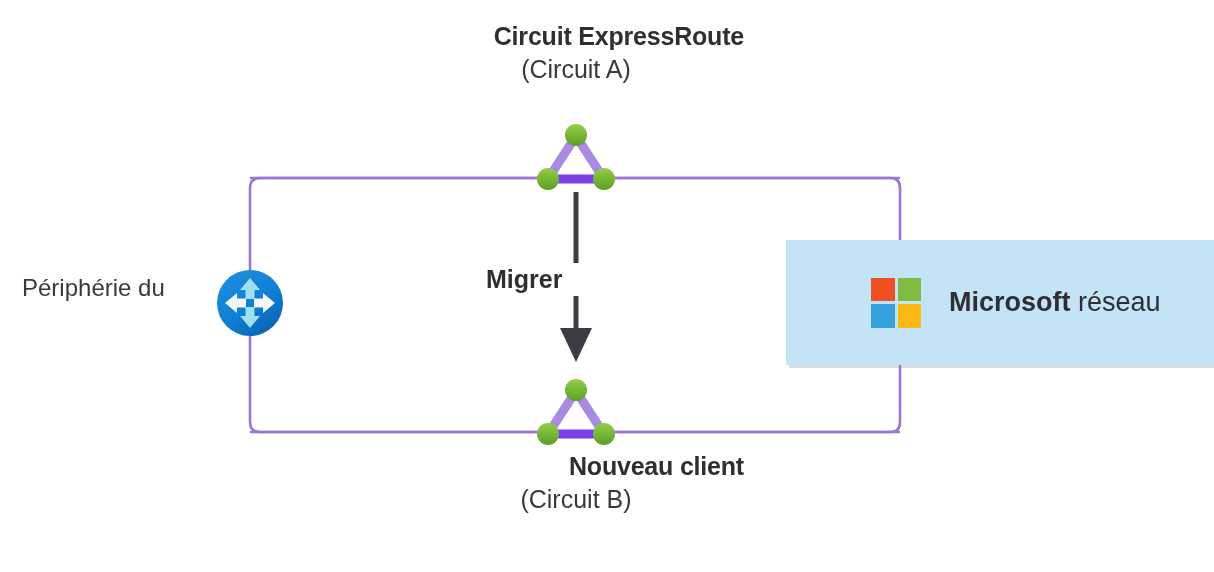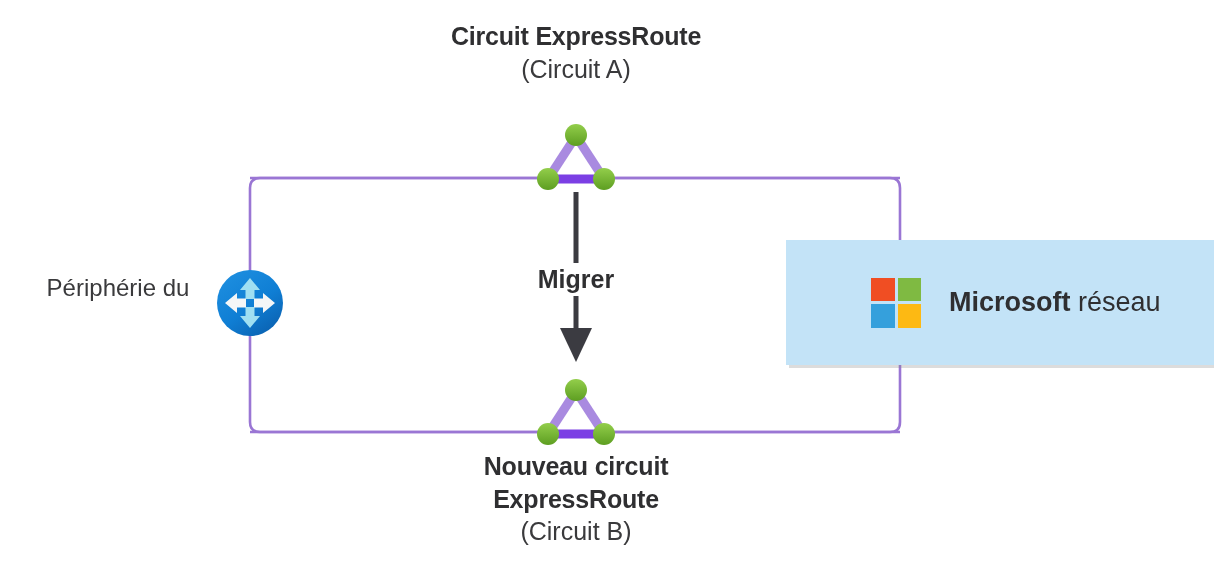--- a/index.html
+++ b/index.html
@@ -25,35 +25,36 @@
     text-align: center;
     line-height: 1.30;
     color: #2f2f31;
     -webkit-font-smoothing: antialiased;
   }
   .label-strong {
     font-weight: bold;
     font-size: 25px;
     letter-spacing: -0.2px;
     display: block;
+    text-align: right;
   }
   .label-sub {
     font-weight: normal;
     font-size: 25px;
     display: block;
     color: #3a3a3c;
   }
 
   
   #ce-label {
     position: absolute;
     left: 22px;
     top: 272px;
     width: 192px;
-    text-align: center;
+    text-align: left;
     font-size: 24px;
     line-height: 1.32;
     color: #3a3a3c;
   }
   #ce-label span { display: block; }
 
   
   #purple-loop {
     position: absolute;
     left: 0;
@@ -120,21 +121,21 @@
     left: 545px;
     top: 192px;
     width: 62px;
     height: 172px;
   }
   #migrate-label {
     position: absolute;
     left: 486px;
     top: 263px;
     width: 180px;
-    text-align: center;
+    text-align: left;
     font-size: 25px;
     font-weight: bold;
     color: #2f2f31;
     background: #ffffff;
     padding: 2px 0;
   }
 </style>
 </head>
 <body>
 
@@ -195,22 +196,21 @@
     </defs>
     <line x1="48" y1="14" x2="20" y2="57" stroke="#a98ae0" stroke-width="9" stroke-linecap="round"></line>
     <line x1="48" y1="14" x2="76" y2="57" stroke="#a98ae0" stroke-width="9" stroke-linecap="round"></line>
     <line x1="20" y1="57" x2="76" y2="57" stroke="#7b3fe4" stroke-width="9" stroke-linecap="butt"></line>
     <circle cx="48" cy="13" r="11" fill="url(#nodeGradB)"></circle>
     <circle cx="20" cy="57" r="11" fill="url(#nodeGradB)"></circle>
     <circle cx="76" cy="57" r="11" fill="url(#nodeGradB)"></circle>
   </svg>
 
   <div class="label-block" style="left:408px; top:450px; width:336px;">
-    <span class="label-strong">Nouveau circuit</span>
-    <span class="label-strong">ExpressRoute</span>
+    <span class="label-strong">Nouveau client</span>
     <span class="label-sub">(Circuit B)</span>
   </div>
 
   <div id="ce-label">
     <span>Périphérie du</span>
   </div>
 
   <svg id="router-icon" viewBox="0 0 68 68" xmlns="http://www.w3.org/2000/svg">
     <defs>
       <linearGradient id="routerGrad" x1="0.15" y1="0" x2="0.85" y2="1">

